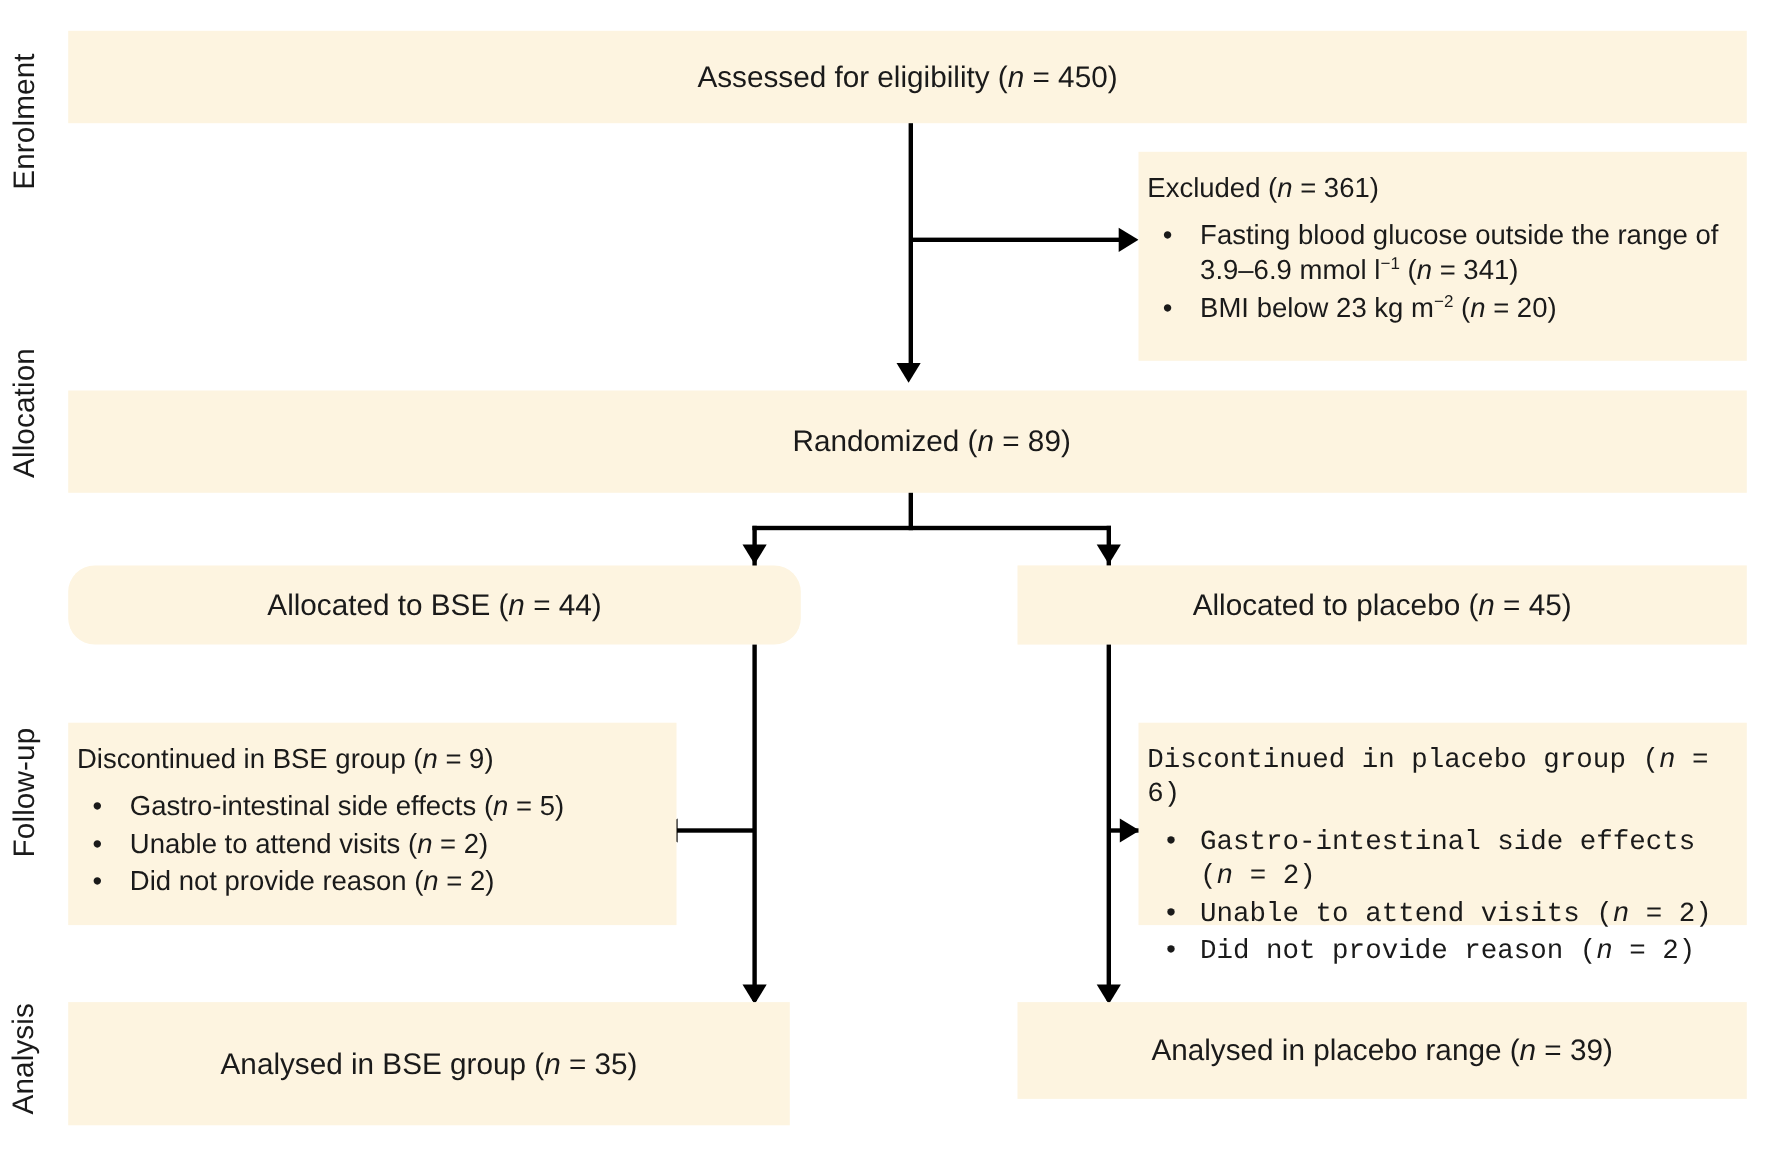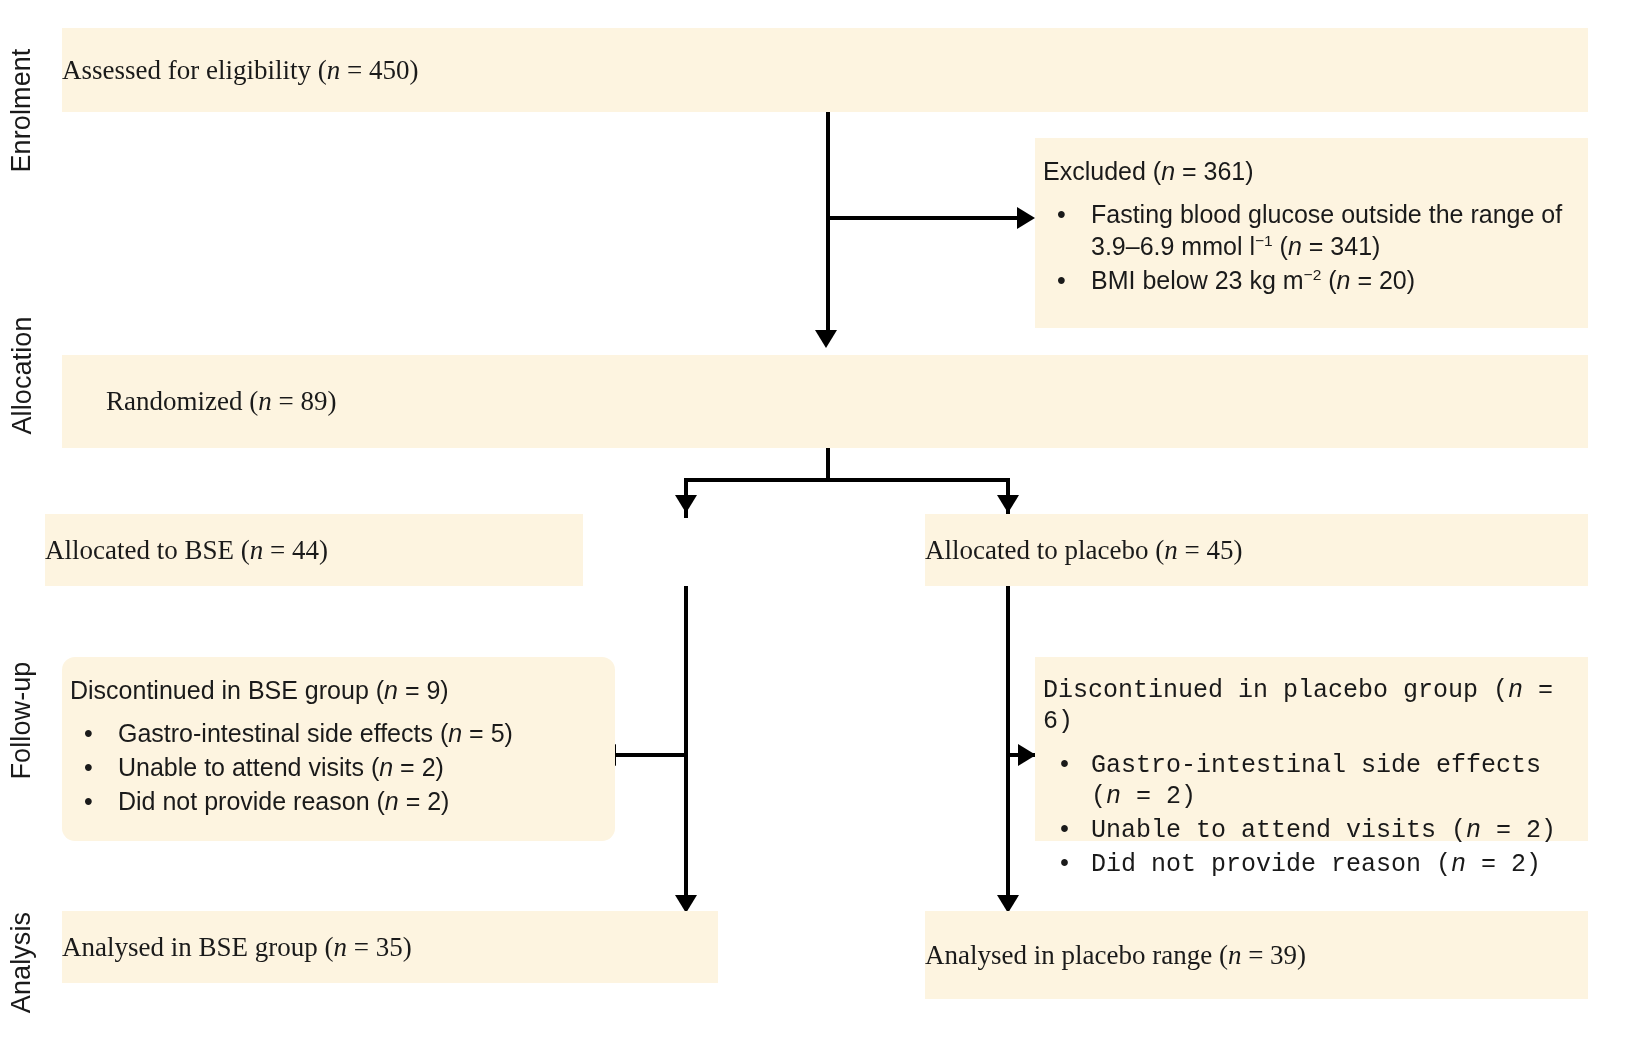--- a/index.html
+++ b/index.html
@@ -41,24 +41,23 @@
   
   .box {
     position: absolute;
     background: #fdf4e0;
     box-sizing: border-box;
     color: #1a1a1a;
   }
   .box-centered {
     display: flex;
     align-items: center;
-    justify-content: flex-start;
+    justify-content: center;
     text-align: center;
     font-size: 27px;
-    font-family: Liberation Serif, serif;
   }
   .box-left {
     padding: 18px 22px 14px 8px;
     font-size: 25px;
   }
   .box-title {
     font-size: 25px;
     margin: 0 0 12px 0;
     line-height: 1.25;
   }
@@ -167,21 +166,21 @@
     </div>
   </div>
 
   <div class="vline" style="left:826px; top:448px; height:34px;"></div>
   <div class="hline" style="left:684px; top:478px; width:326px;"></div>
   <div class="vline" style="left:684px; top:478px; height:40px;"></div>
   <div class="arrow-down" style="left:675px; top:495px;"></div>
   <div class="vline" style="left:1006px; top:478px; height:40px;"></div>
   <div class="arrow-down" style="left:997px; top:495px;"></div>
 
-  <div class="box box-centered" style="left:45px; top:514px; width:538px; height:72px;">
+  <div class="box box-centered" style="left:62px; top:514px; width:666px; height:72px;border-radius:24px;">
     <div>
       <span>Allocated to BSE (</span><span class="ital">n</span><span> = 44)</span>
     </div>
   </div>
 
   <div class="box box-centered" style="left:925px; top:514px; width:663px; height:72px;">
     <div>
       <span>Allocated to placebo (</span><span class="ital">n</span><span> = 45)</span>
     </div>
   </div>
@@ -191,21 +190,21 @@
 
   <div class="vline" style="left:1006px; top:586px; height:324px;"></div>
   <div class="arrow-down" style="left:997px; top:895px;"></div>
 
   <div class="hline" style="left:614px; top:753px; width:72px;"></div>
   <div class="arrow-left" style="left:598px; top:744px;"></div>
 
   <div class="hline" style="left:1008px; top:753px; width:28px;"></div>
   <div class="arrow-right" style="left:1018px; top:744px;"></div>
 
-  <div class="box box-left" style="left:62px; top:657px; width:553px; height:184px;border-radius:13px;">
+  <div class="box box-left" style="left:62px; top:657px; width:553px; height:184px;">
     <div class="box-title">
       <span>Discontinued in BSE group (</span><span class="ital">n</span><span> = 9)</span>
     </div>
     <ul class="bullets">
       <li>
         <span class="bullet-dot">•</span>
         <span>Gastro-intestinal side effects (</span><span class="ital">n</span><span> = 5)</span>
       </li>
       <li>
         <span class="bullet-dot">•</span>
@@ -231,21 +230,21 @@
         <span class="bullet-dot">•</span>
         <span>Unable to attend visits (</span><span class="ital">n</span><span> = 2)</span>
       </li>
       <li>
         <span class="bullet-dot">•</span>
         <span>Did not provide reason (</span><span class="ital">n</span><span> = 2)</span>
       </li>
     </ul>
   </div>
 
-  <div class="box box-centered" style="left:62px; top:911px; width:656px; height:72px;">
+  <div class="box box-centered" style="left:62px; top:911px; width:656px; height:112px;">
     <div>
       <span>Analysed in BSE group (</span><span class="ital">n</span><span> = 35)</span>
     </div>
   </div>
 
   <div class="box box-centered" style="left:925px; top:911px; width:663px; height:88px;">
     <div>
       <span>Analysed in placebo range (</span><span class="ital">n</span><span> = 39)</span>
     </div>
   </div>

